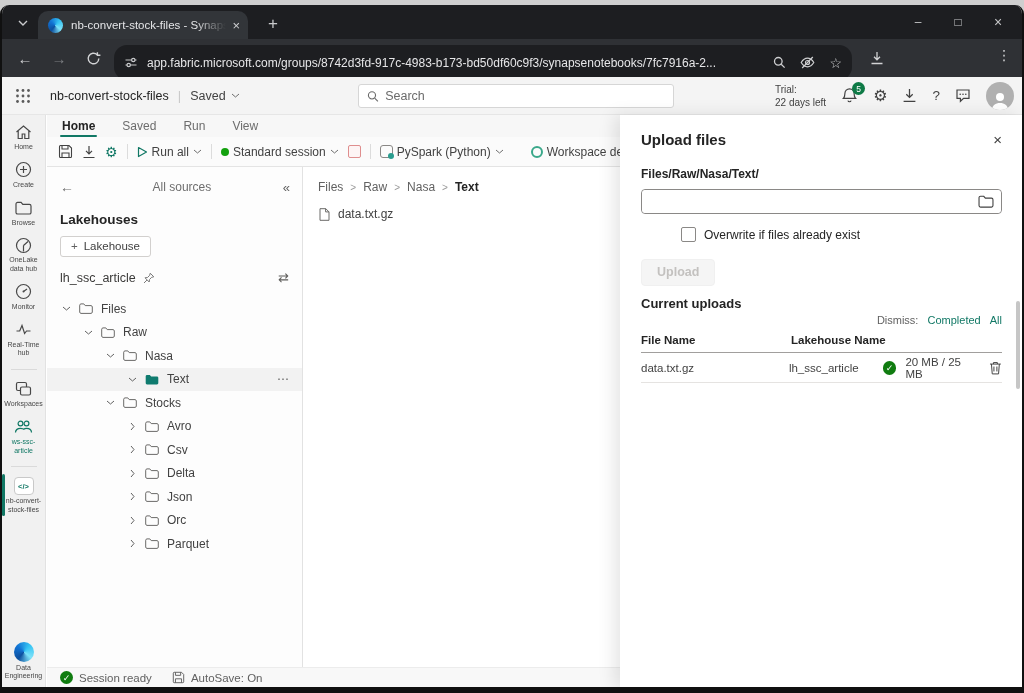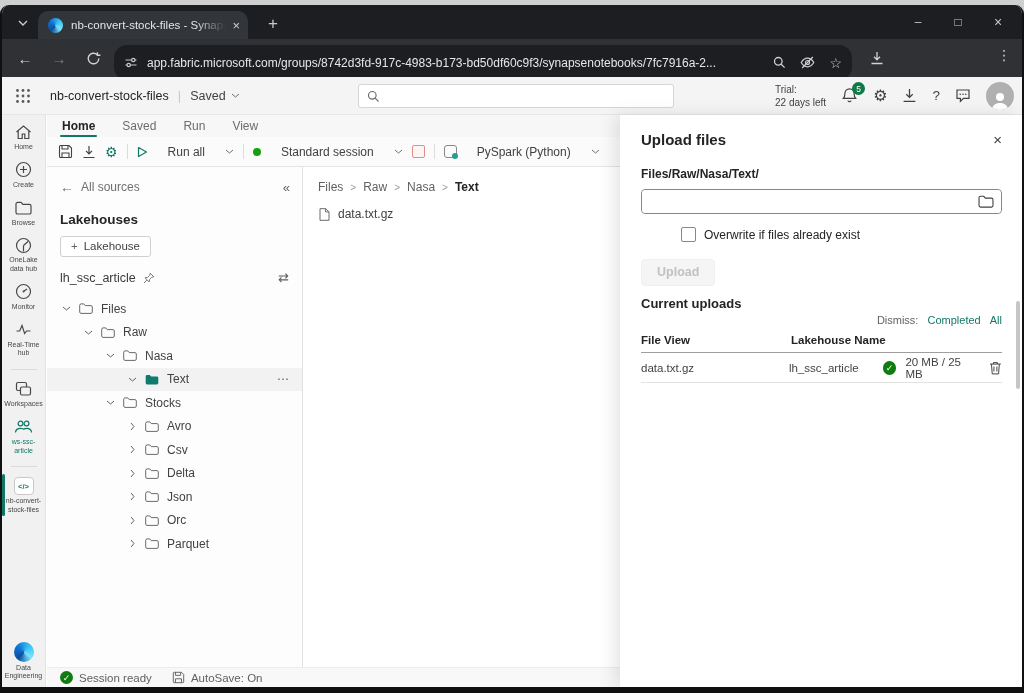--- a/index.html
+++ b/index.html
@@ -95,34 +95,34 @@
     display:flex; align-items:center; gap:27px; padding-left:15px; }
   .mtab { font-size:12px; color:#6d6d6d; }
   .mtab.active { color:#242424; font-weight:bold; position:relative; }
   .mtab.active::after { content:""; position:absolute; left:-2px; right:-2px; bottom:-4px; height:2px;
     background:#117865; border-radius:1px; }
 
   
   .nbtoolbar { position:absolute; left:45px; top:22px; right:0; height:30px; background:#fbfbfb;
     border-bottom:1px solid #e4e4e4; display:flex; align-items:center; gap:9px; padding-left:11px; }
   .tsep { width:1px; height:15px; background:#dcdcdc; }
-  .tbtn { display:flex; align-items:center; gap:20px; font-size:12px; color:#424242; }
+  .tbtn { display:flex; align-items:center; gap:4px; font-size:12px; color:#424242; }
   .greendot { width:8px; height:8px; border-radius:50%; background:#13a10e; }
   .stopbtn { width:13px; height:13px; border:1.5px solid #df8e8e; background:#fdf4f4; border-radius:2px; }
   .pysq { width:13px; height:13px; border:1px solid #8a8886; border-radius:3px; position:relative; }
   .pysq::after { content:""; position:absolute; right:-2px; bottom:-2px; width:6px; height:6px;
     border-radius:50%; background:#2a9d8f; }
   .wsring { width:12px; height:12px; border-radius:50%; border:2px solid #3aa88a; }
   .chev { color:#6d6d6d; }
 
   
   .explorer { position:absolute; left:45px; top:52px; width:256px; bottom:20px; background:#fdfdfd;
     border-right:1px solid #e2e2e2; z-index:15; }
   .exp-head { display:flex; align-items:center; padding:12px 12px 0 13px; color:#616161; }
-  .allsrc { font-size:12px; color:#6e6e6e; margin-left:7px; flex:1; }
+  .allsrc { font-size:12px; color:#6e6e6e; margin-left:7px; flex:1;text-align:center; }
   .collapse { font-size:13px; color:#616161; }
   .lakes-h { font-size:13.5px; font-weight:bold; color:#242424; margin:17px 0 0 13px; }
   .addlake { display:inline-flex; align-items:center; gap:6px; margin:9px 0 0 13px; padding:3px 10px 4px;
     border:1px solid #d2d0ce; border-radius:3px; font-size:11.5px; color:#424242; background:#fff; }
   .lhrow { display:flex; align-items:center; margin:13px 13px 0; color:#3b3a39; }
   .lhname { font-size:12.5px; margin-right:7px; }
   .swap { flex:0 0 auto; margin-left:auto; color:#5f5e5c; font-size:13px; }
   .tree { margin-top:12px; }
   .trow { height:23.5px; display:flex; align-items:center; gap:8px; font-size:12px; color:#424242; }
   .trow .tchev { color:#616161; width:9px; display:flex; justify-content:center; }
@@ -266,20 +266,21 @@
         <svg width="9" height="5" viewBox="0 0 9 5" class="chev">
             <path d="M1 1l3.5 3L8 1" fill="none" stroke="currentColor"></path>
           </svg>
       </span>
     </div>
     <div class="fsearch">
       <svg width="13" height="13" viewBox="0 0 13 13" style="color:#6b6b6b">
           <circle cx="5.3" cy="5.3" r="3.8" fill="none" stroke="currentColor" stroke-width="1.2"></circle>
           <path d="M8.2 8.2l3.4 3.4" stroke="currentColor" stroke-width="1.2"></path>
         </svg>
+      <input placeholder="Search" style="">
     </div>
     <div class="ftop-right">
       <div class="trial">
         <div>Trial:</div>
         <div>22 days left</div>
       </div>
       <div class="bell-wrap">
         <svg width="17" height="17" viewBox="0 0 17 17" style="color:#424242">
             <path d="M8.5 1.8a4.6 4.6 0 0 1 4.6 4.6c0 3.2.8 4.2 1.5 4.9H2.4c.7-.7 1.5-1.7 1.5-4.9a4.6 4.6 0 0 1 4.6-4.6z" fill="none" stroke="currentColor" stroke-width="1.2"></path>
             <path d="M6.9 13.6a1.7 1.7 0 0 0 3.2 0" fill="none" stroke="currentColor" stroke-width="1.2"></path>
@@ -675,21 +676,21 @@
       </div>
       <div class="upload-btn">Upload</div>
       <div class="cur-up">Current uploads</div>
       <div class="dismiss">
         <span>Dismiss:</span>
         <span class="lnk">Completed</span>
         <span class="lnk">All</span>
       </div>
       <div class="utable">
         <div class="uhead">
-          <span>File View</span>
+          <span>File Name</span>
           <span>Lakehouse Name</span>
         </div>
         <div class="urow">
           <span class="c1">data.txt.gz</span>
           <span class="c2">lh_ssc_article</span>
           <span class="right">
             <span class="okcirc sm">✓</span>
             <span>20 MB / 25 MB</span>
             <svg width="13" height="14" viewBox="0 0 13 14" style="color:#424242">
                 <path d="M1 3h11M4.5 3V1.5h4V3M2.5 3l.8 10h6.4l.8-10" fill="none" stroke="currentColor" stroke-width="1"></path>

